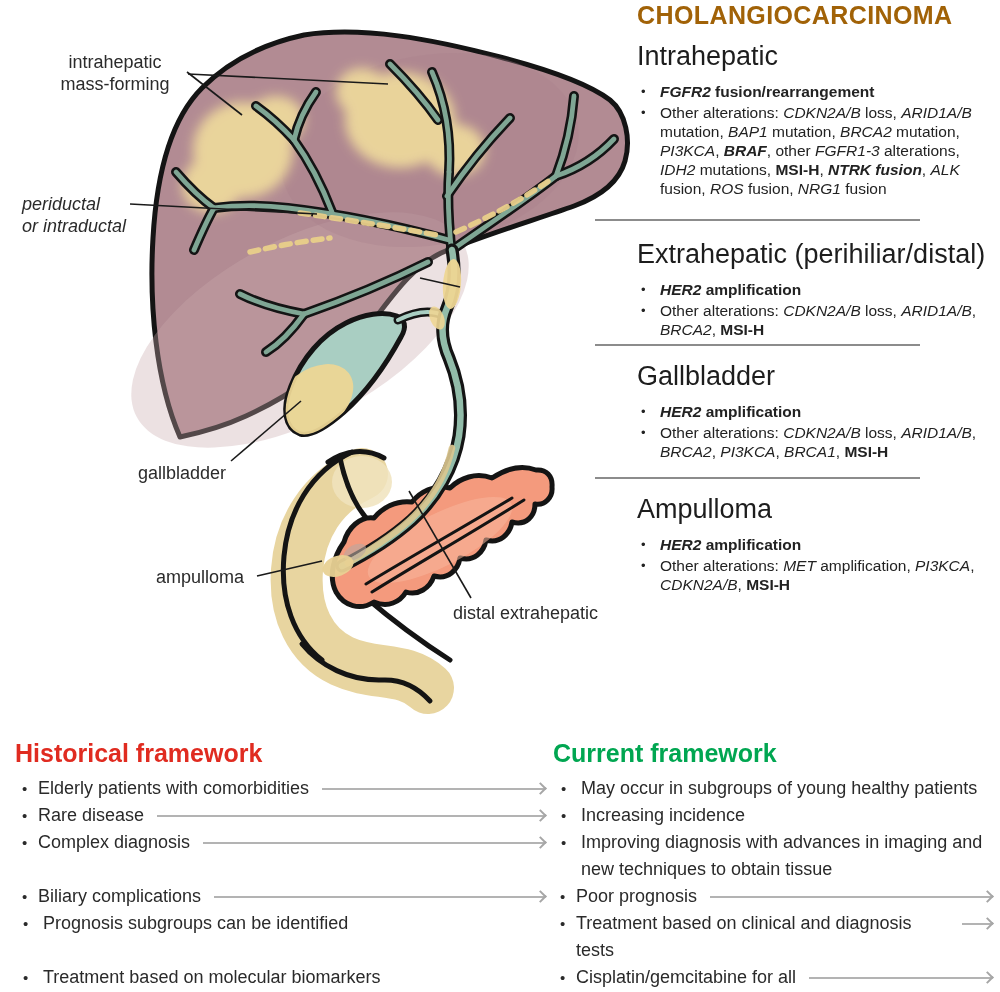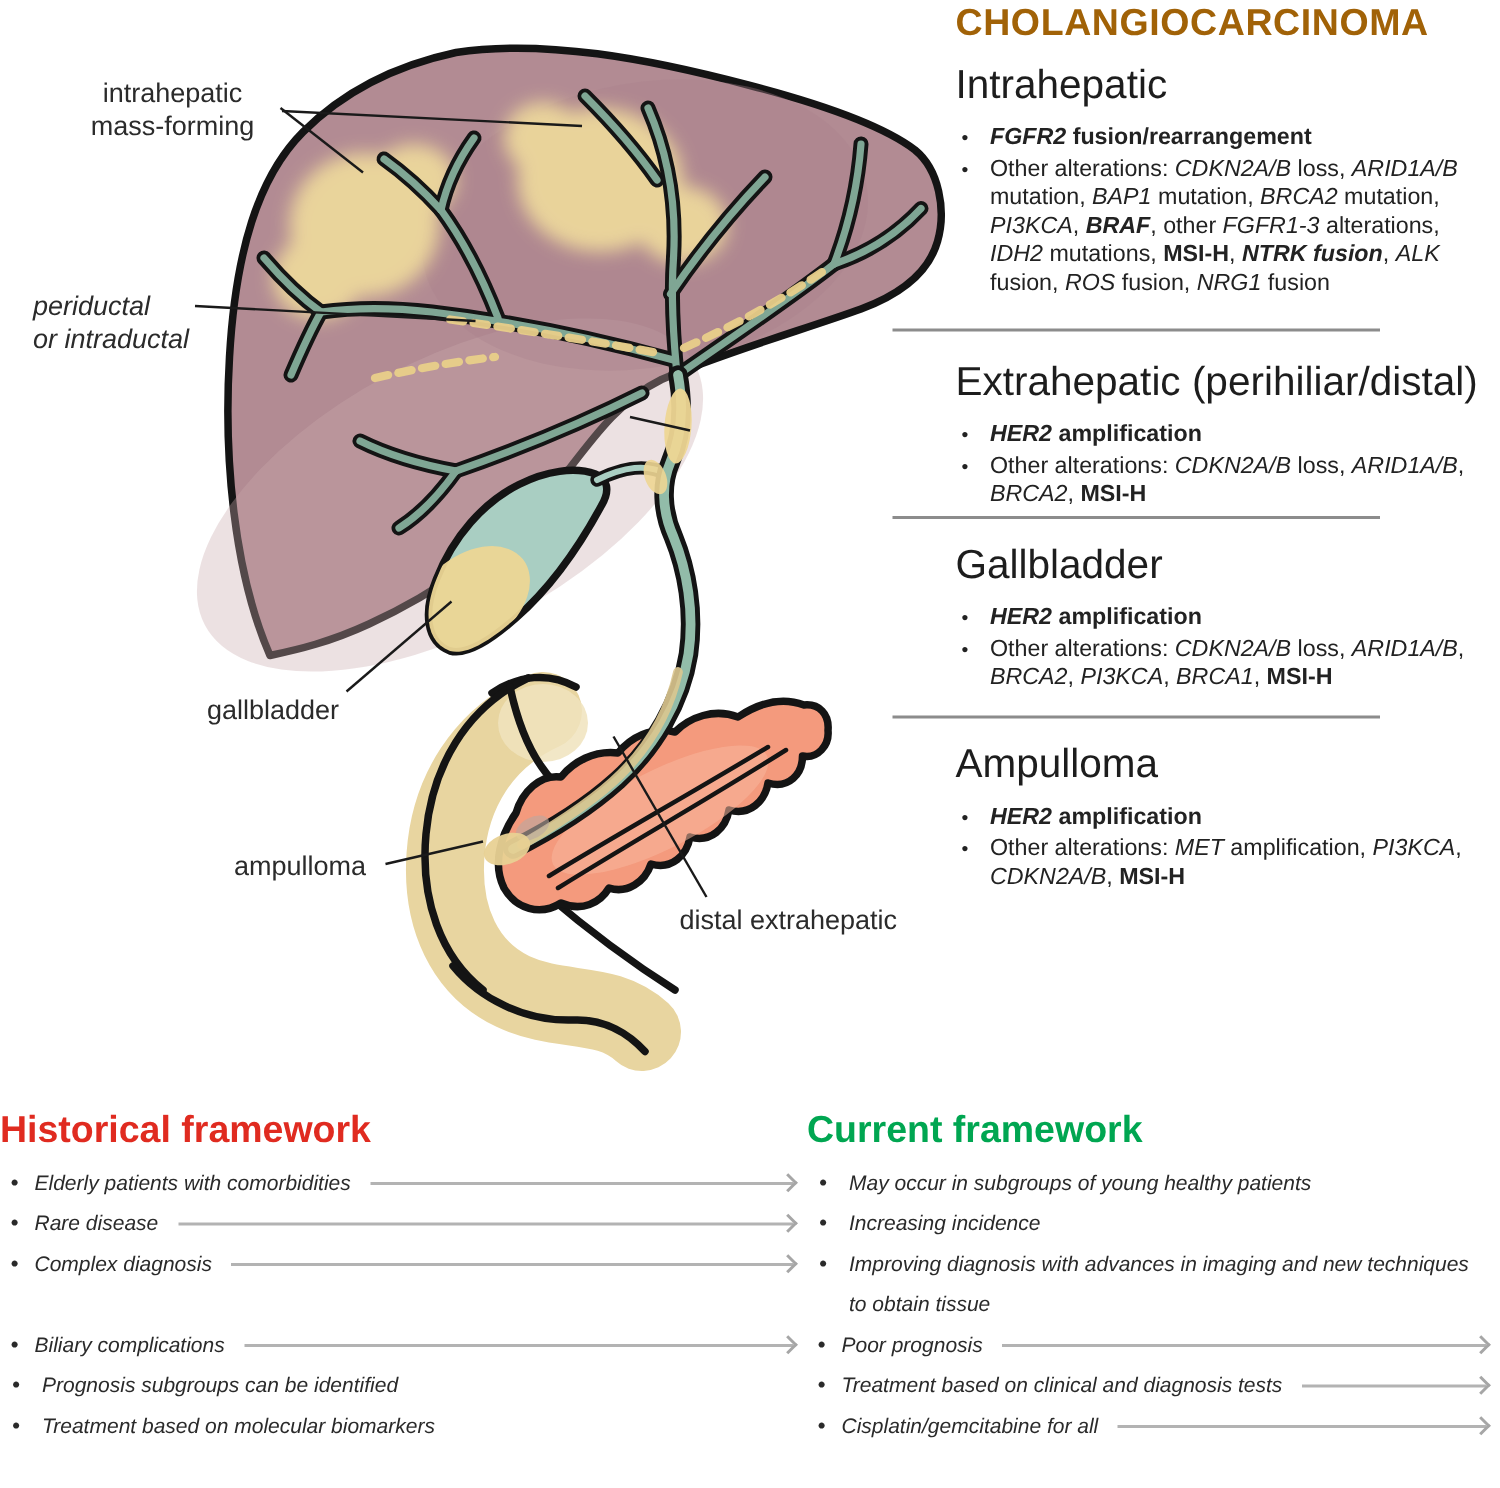--- a/index.html
+++ b/index.html
@@ -21,28 +21,28 @@
   .section { position:absolute; left:42px; width:355px; }
   .s1{ top:41px; } .s2{ top:239px; } .s3{ top:361px; } .s4{ top:494px; }
   .section h2 { font-size:27px; font-weight:400; color:#1d1d1d; line-height:31px; margin:0 0 10px 0; }
   .rb { position:relative; padding-left:23px; font-size:15.5px; line-height:19px;
         color:#222; margin-bottom:2px; }
   .rb::before { content:"\2022"; position:absolute; left:4px; top:0; font-size:13px; color:#222; }
   .seg-b { font-weight:bold; }
   .seg-i { font-style:italic; }
 
   
-  .frameworks { position:absolute; left:0; top:737px; width:1000px; }
+  .frameworks { position:absolute; left:0; top:737px; width:1000px;padding-left:15px; }
   .fw-heads { display:grid; grid-template-columns:538px auto; }
   .fw-heads h2 { font-size:25px; font-weight:bold; line-height:32px; }
   .hf { color:#e02b20; }
   .cf { color:#00a651; }
   .fw-grid { display:grid; grid-template-columns:538px auto; margin-top:6px; }
-  .fw-left, .fw-right { display:flex; align-items:flex-start; font-size:14px;
-                        line-height:27px; color:#2a2a2a;font-style:italic; }
+  .fw-left, .fw-right { display:flex; align-items:flex-start; font-size:18px;
+                        line-height:27px; color:#2a2a2a; }
   .fw-left::before, .fw-right::before { content:"\2022"; flex:0 0 auto; width:16px;
         text-align:left; padding-left:7px; font-size:15px; line-height:27px; color:#2a2a2a; }
   .fw-right::before { padding-left:8px; width:20px; }
   .fw-text { flex:0 1 auto; }
   .fw-right .fw-text { max-width:420px; }
   .connector { flex:1 1 auto; height:27px; display:flex; align-items:center;
                margin-left:13px; margin-right:8px; min-width:30px; }
   .aline { flex:1 1 auto; height:2px; background:#b3b3b3; }
   .ahead { flex:0 0 auto; width:9px; height:9px; border-top:2px solid #a6a6a6;
            border-right:2px solid #a6a6a6; transform:rotate(45deg); margin-left:-8px; }

